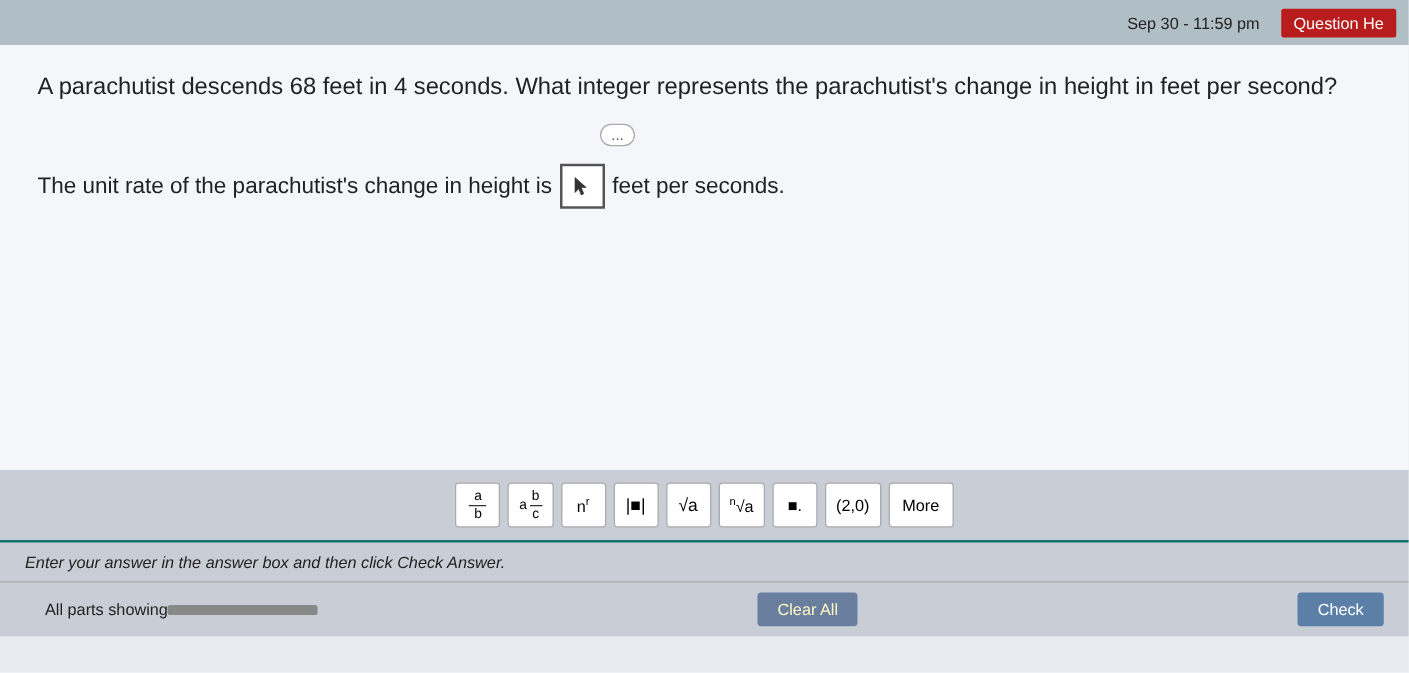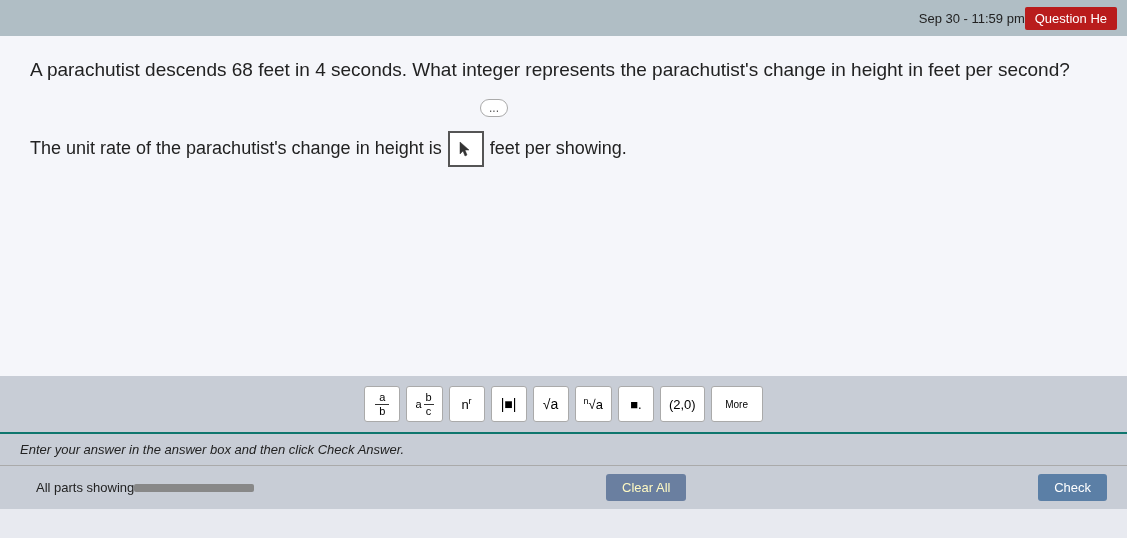--- a/index.html
+++ b/index.html
@@ -13,21 +13,21 @@
     }
 
     
     .top-bar {
       background: #b0bec5;
       height: 36px;
       display: flex;
       justify-content: flex-end;
       align-items: center;
       padding: 0 10px;
-      gap: 0;
+      gap: 17px;
     }
     .top-bar-time {
       color: #222;
       font-size: 13px;
     }
     .question-help-btn {
       background: #b91c1c;
       color: white;
       border: none;
       padding: 4px 10px;
@@ -109,21 +109,21 @@
       font-size: 15px;
       cursor: pointer;
       min-width: 36px;
       height: 36px;
       display: flex;
       align-items: center;
       justify-content: center;
     }
 
     .math-btn.more-btn {
-      font-size: 10px;
+      font-size: 13px;
       min-width: 52px;
       padding: 4px 10px;
     }
 
     
     .bottom-bar {
       background: #c8cdd6;
       border-top: 2px solid #0f766e;
       padding: 8px 20px;
       display: flex;
@@ -197,21 +197,21 @@
     </div>
 
     <div class="answer-area">
       <span>The unit rate of the parachutist's change in height is</span>
       <div class="answer-input-box">
 
         <svg width="16" height="18" viewBox="0 0 16 18" fill="none" xmlns="http://www.w3.org/2000/svg">
           <polygon points="2,2 2,14 5,11 7,16 9,15 7,10 11,10" fill="#333" stroke="#333" stroke-width="0.5"></polygon>
         </svg>
       </div>
-      <span>feet per showing.</span>
+      <span>feet per seconds.</span>
     </div>
   </div>
 </div>
 
 <div class="math-toolbar-wrapper">
   <div class="math-toolbar">
 
     <button class="math-btn" title="Fraction">
       <span style="display:inline-flex;flex-direction:column;align-items:center;font-size:11px;line-height:1;">
         <span>a</span>

